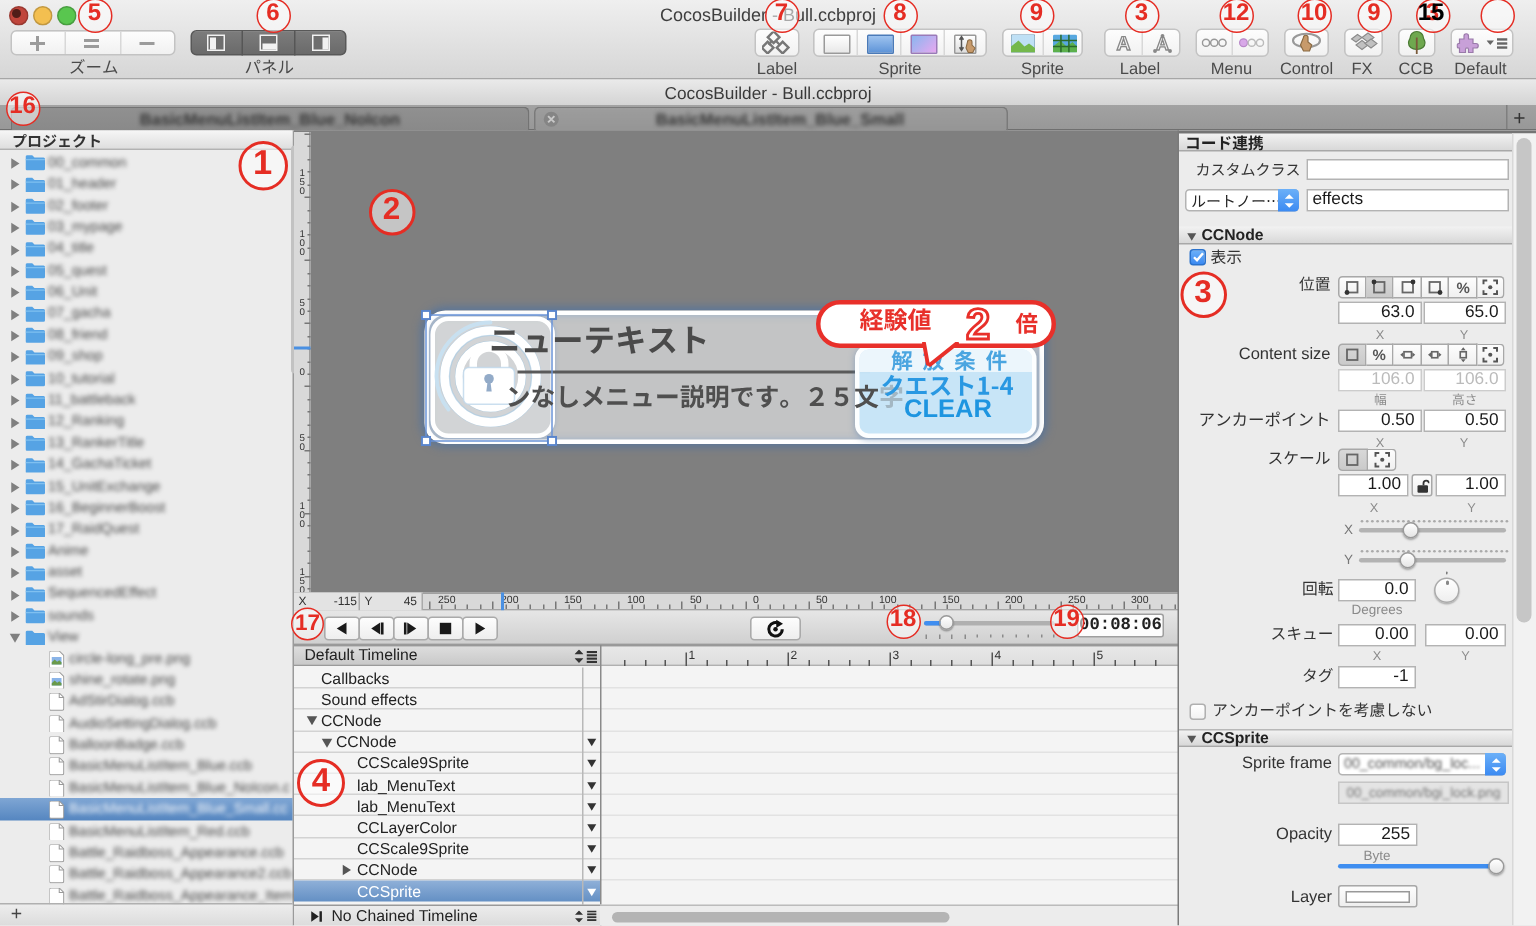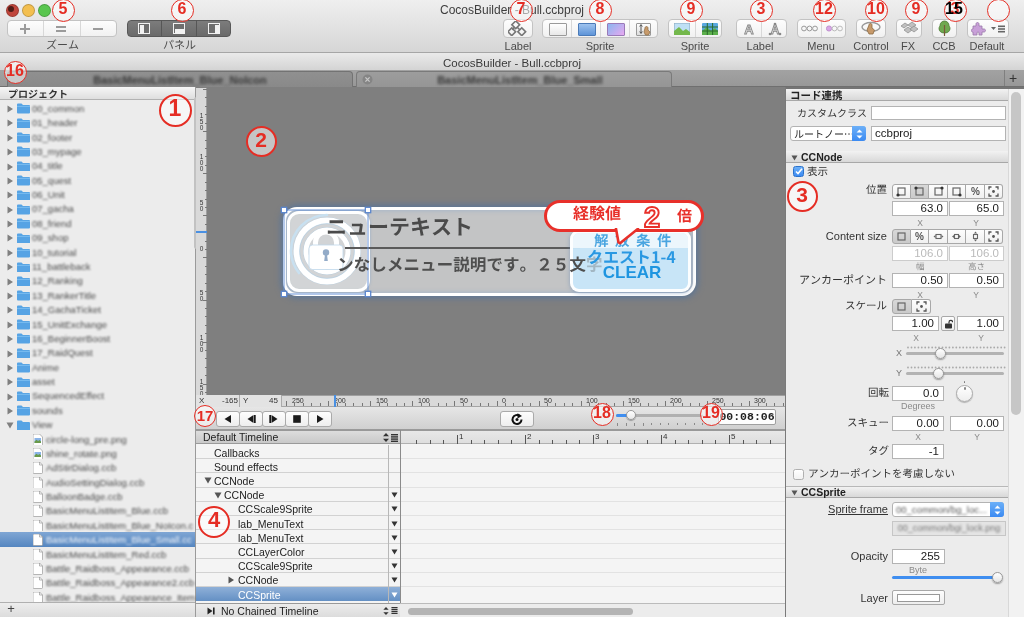--- a/index.html
+++ b/index.html
@@ -558,21 +558,21 @@
 <div style="position:absolute;left:204.5px;top:358.4px;width:2.5px;height:1px;background:#777;"></div>
 <div style="position:absolute;left:204.5px;top:366.9px;width:2.5px;height:1px;background:#777;"></div>
 <div style="position:absolute;left:204.5px;top:375.3px;width:2.5px;height:1px;background:#777;"></div>
 <div style="position:absolute;left:203.0px;top:383.7px;width:4px;height:1px;background:#777;"></div>
 <div style="position:absolute;left:204.5px;top:392.1px;width:2.5px;height:1px;background:#777;"></div>
 <div style="position:absolute;left:196px;top:231px;width:11px;height:1.5px;background:#4a90e2;"></div>
 <div style="position:absolute;left:196px;top:395px;width:590px;height:12px;background:#d9d9d9;border-top:1px solid #9f9f9f;border-bottom:1px solid #a5a5a5;box-sizing:border-box;"></div>
 <div style="position:absolute;left:196px;top:395px;width:44px;height:12px;background:#e3e3e3;border-right:1px solid #aaa;box-sizing:border-box;"></div>
 <div style="position:absolute;left:240px;top:395px;width:42px;height:12px;background:#e3e3e3;border-right:1px solid #aaa;box-sizing:border-box;"></div>
 <div style="position:absolute;left:199px;top:396px;font:400 8px 'Liberation Sans',sans-serif;color:#333;white-space:nowrap;line-height:10px;">X</div>
-<div style="position:absolute;left:238px;top:396px;font:400 8px 'Liberation Sans',sans-serif;color:#333;transform:translateX(-100%);white-space:nowrap;line-height:10px;">-165</div>
+<div style="position:absolute;left:238px;top:396px;font:400 8px 'Liberation Sans',sans-serif;color:#333;transform:translateX(-100%);white-space:nowrap;line-height:10px;">-115</div>
 <div style="position:absolute;left:243px;top:396px;font:400 8px 'Liberation Sans',sans-serif;color:#333;white-space:nowrap;line-height:10px;">Y</div>
 <div style="position:absolute;left:278px;top:396px;font:400 8px 'Liberation Sans',sans-serif;color:#333;transform:translateX(-100%);white-space:nowrap;line-height:10px;">45</div>
 <div style="position:absolute;left:292px;top:396px;font:400 7px 'Liberation Sans',sans-serif;color:#333;white-space:nowrap;line-height:9px;">250</div>
 <div style="position:absolute;left:334px;top:396px;font:400 7px 'Liberation Sans',sans-serif;color:#333;white-space:nowrap;line-height:9px;">200</div>
 <div style="position:absolute;left:376px;top:396px;font:400 7px 'Liberation Sans',sans-serif;color:#333;white-space:nowrap;line-height:9px;">150</div>
 <div style="position:absolute;left:418px;top:396px;font:400 7px 'Liberation Sans',sans-serif;color:#333;white-space:nowrap;line-height:9px;">100</div>
 <div style="position:absolute;left:460px;top:396px;font:400 7px 'Liberation Sans',sans-serif;color:#333;white-space:nowrap;line-height:9px;">50</div>
 <div style="position:absolute;left:502px;top:396px;font:400 7px 'Liberation Sans',sans-serif;color:#333;white-space:nowrap;line-height:9px;">0</div>
 <div style="position:absolute;left:544px;top:396px;font:400 7px 'Liberation Sans',sans-serif;color:#333;white-space:nowrap;line-height:9px;">50</div>
 <div style="position:absolute;left:586px;top:396px;font:400 7px 'Liberation Sans',sans-serif;color:#333;white-space:nowrap;line-height:9px;">100</div>
@@ -948,21 +948,21 @@
         <use href="#g53" transform="translate(3000,0) scale(1,-1)"></use>
         <use href="#g1" transform="translate(4000,0) scale(1,-1)"></use>
         <use href="#g54" transform="translate(5000,0) scale(1,-1)"></use>
       </g>
     </svg></div>
 <div style="position:absolute;left:852px;top:126px;width:14px;height:15px;background:linear-gradient(#6cb0f8,#3b8af2);border-radius:0 3px 3px 0;"></div>
 <svg style="position:absolute;left:855.5px;top:128.5px" width="7" height="10" viewBox="0 0 7 10">
     <path d="M0.5 3.5 L3.5 0.5 L6.5 3.5Z M0.5 6.5 L3.5 9.5 L6.5 6.5Z" fill="#fff"></path>
   </svg>
 <div style="position:absolute;left:871px;top:126px;width:135px;height:15px;background:#fff;border:1px solid #b3b3b3;box-sizing:border-box;"></div>
-<div style="position:absolute;left:875px;top:127px;font:400 11.5px 'Liberation Sans',sans-serif;color:#1a1a1a;white-space:nowrap;line-height:13.5px;">ccbproj</div>
+<div style="position:absolute;left:875px;top:127px;font:400 11.5px 'Liberation Sans',sans-serif;color:#1a1a1a;white-space:nowrap;line-height:13.5px;">effects</div>
 <div style="position:absolute;left:786px;top:151px;width:238px;height:12px;background:linear-gradient(#f2f2f2,#d8d8d8);border-bottom:1px solid #a8a8a8;box-sizing:border-box;"></div>
 <svg style="position:absolute;left:791px;top:154.5px" width="7" height="6" viewBox="0 0 7 6">
     <path d="M0.5 0.5 L6.5 0.5 L3.5 5.5Z" fill="#555"></path>
   </svg>
 <div style="position:absolute;left:801px;top:151px;font:700 10.5px 'Liberation Sans',sans-serif;color:#222;white-space:nowrap;line-height:12.5px;">CCNode</div>
 <div style="position:absolute;left:793px;top:166px;width:11px;height:11px;background:linear-gradient(#6cb0f8,#3b8af2);border-radius:2.5px;border:0.5px solid #2a72cc;box-sizing:border-box;"></div>
 <svg style="position:absolute;left:794.5px;top:168px" width="8" height="7" viewBox="0 0 8 7">
     <path d="M1 3.5 L3 5.5 L7 0.8" fill="none" stroke="#fff" stroke-width="1.6"></path>
   </svg>
 <div style="position:absolute;left:807.0px;top:166.0px;line-height:0;"><svg width="21.0" height="13.7" viewBox="0 0 21.0 13.7" style="overflow:visible">
@@ -1227,21 +1227,21 @@
         <use href="#g75" transform="translate(11000,0) scale(1,-1)"></use>
         <use href="#g76" transform="translate(12000,0) scale(1,-1)"></use>
         <use href="#g77" transform="translate(13000,0) scale(1,-1)"></use>
       </g>
     </svg></div>
 <div style="position:absolute;left:786px;top:486px;width:238px;height:12px;background:linear-gradient(#f2f2f2,#d8d8d8);border-bottom:1px solid #a8a8a8;border-top:1px solid #b8b8b8;box-sizing:border-box;"></div>
 <svg style="position:absolute;left:791px;top:489.5px" width="7" height="6" viewBox="0 0 7 6">
     <path d="M0.5 0.5 L6.5 0.5 L3.5 5.5Z" fill="#555"></path>
   </svg>
 <div style="position:absolute;left:801px;top:486px;font:700 10.5px 'Liberation Sans',sans-serif;color:#222;white-space:nowrap;line-height:12.5px;">CCSprite</div>
-<div style="position:absolute;left:888px;top:503px;font:400 11px 'Liberation Sans',sans-serif;color:#333;transform:translateX(-100%);white-space:nowrap;line-height:13px;text-decoration:underline;">Sprite frame</div>
+<div style="position:absolute;left:888px;top:503px;font:400 11px 'Liberation Sans',sans-serif;color:#333;transform:translateX(-100%);white-space:nowrap;line-height:13px;">Sprite frame</div>
 <div style="position:absolute;left:892px;top:502px;width:112px;height:15px;background:#fff;border:1px solid #b3b3b3;border-radius:3px;box-sizing:border-box;"></div>
 <div style="position:absolute;left:896px;top:504px;font:400 9.5px 'Liberation Sans',sans-serif;color:#555;filter:blur(1.2px);white-space:nowrap;line-height:11.5px;">00_common/bg_loc...</div>
 <div style="position:absolute;left:990px;top:502px;width:14px;height:15px;background:linear-gradient(#6cb0f8,#3b8af2);border-radius:0 3px 3px 0;"></div>
 <svg style="position:absolute;left:993.5px;top:504.5px" width="7" height="10" viewBox="0 0 7 10">
     <path d="M0.5 3.5 L3.5 0.5 L6.5 3.5Z M0.5 6.5 L3.5 9.5 L6.5 6.5Z" fill="#fff"></path>
   </svg>
 <div style="position:absolute;left:892px;top:521px;width:114px;height:15px;background:#e4e4e4;border:1px solid #c6c6c6;box-sizing:border-box;"></div>
 <div style="position:absolute;left:949px;top:523px;font:400 9px 'Liberation Sans',sans-serif;color:#777;transform:translateX(-50%);filter:blur(1.2px);white-space:nowrap;line-height:11px;">00_common/bgi_lock.png</div>
 <div style="position:absolute;left:888px;top:550px;font:400 11px 'Liberation Sans',sans-serif;color:#333;transform:translateX(-100%);white-space:nowrap;line-height:13px;">Opacity</div>
 <div style="position:absolute;left:892px;top:549px;width:53px;height:15px;background:#fff;border:1px solid #b3b3b3;box-sizing:border-box;"></div>

